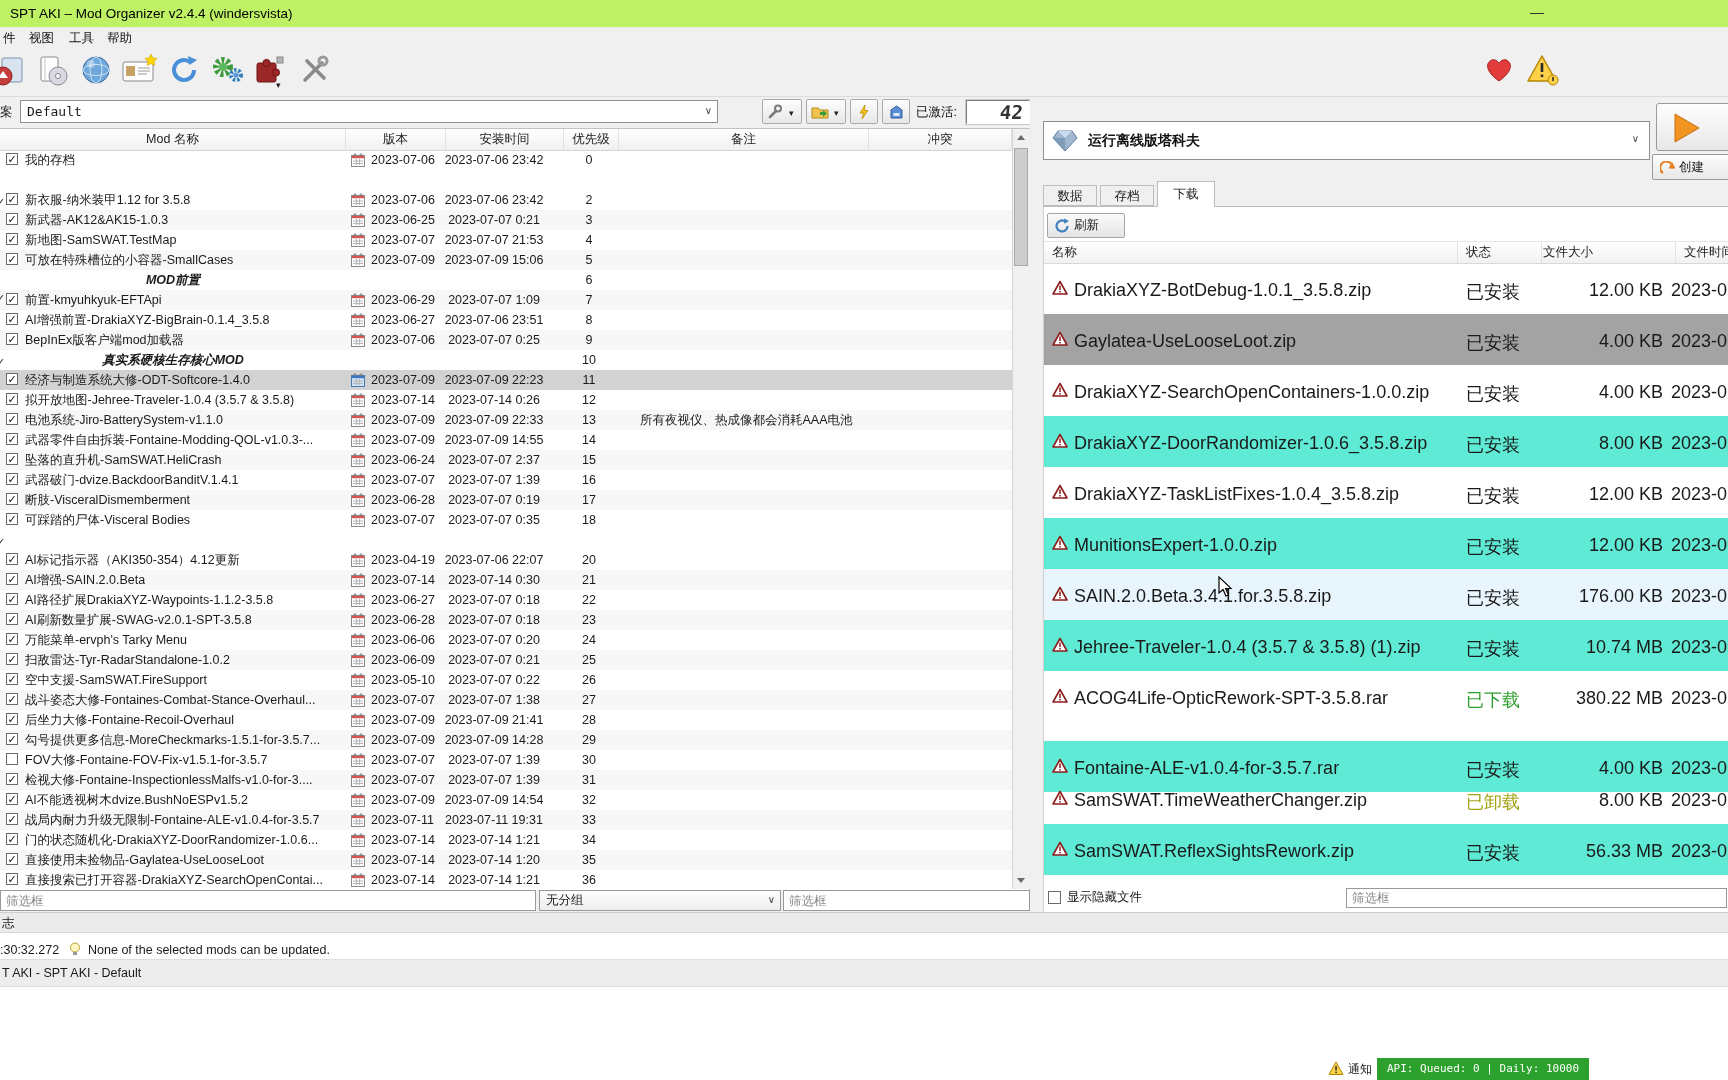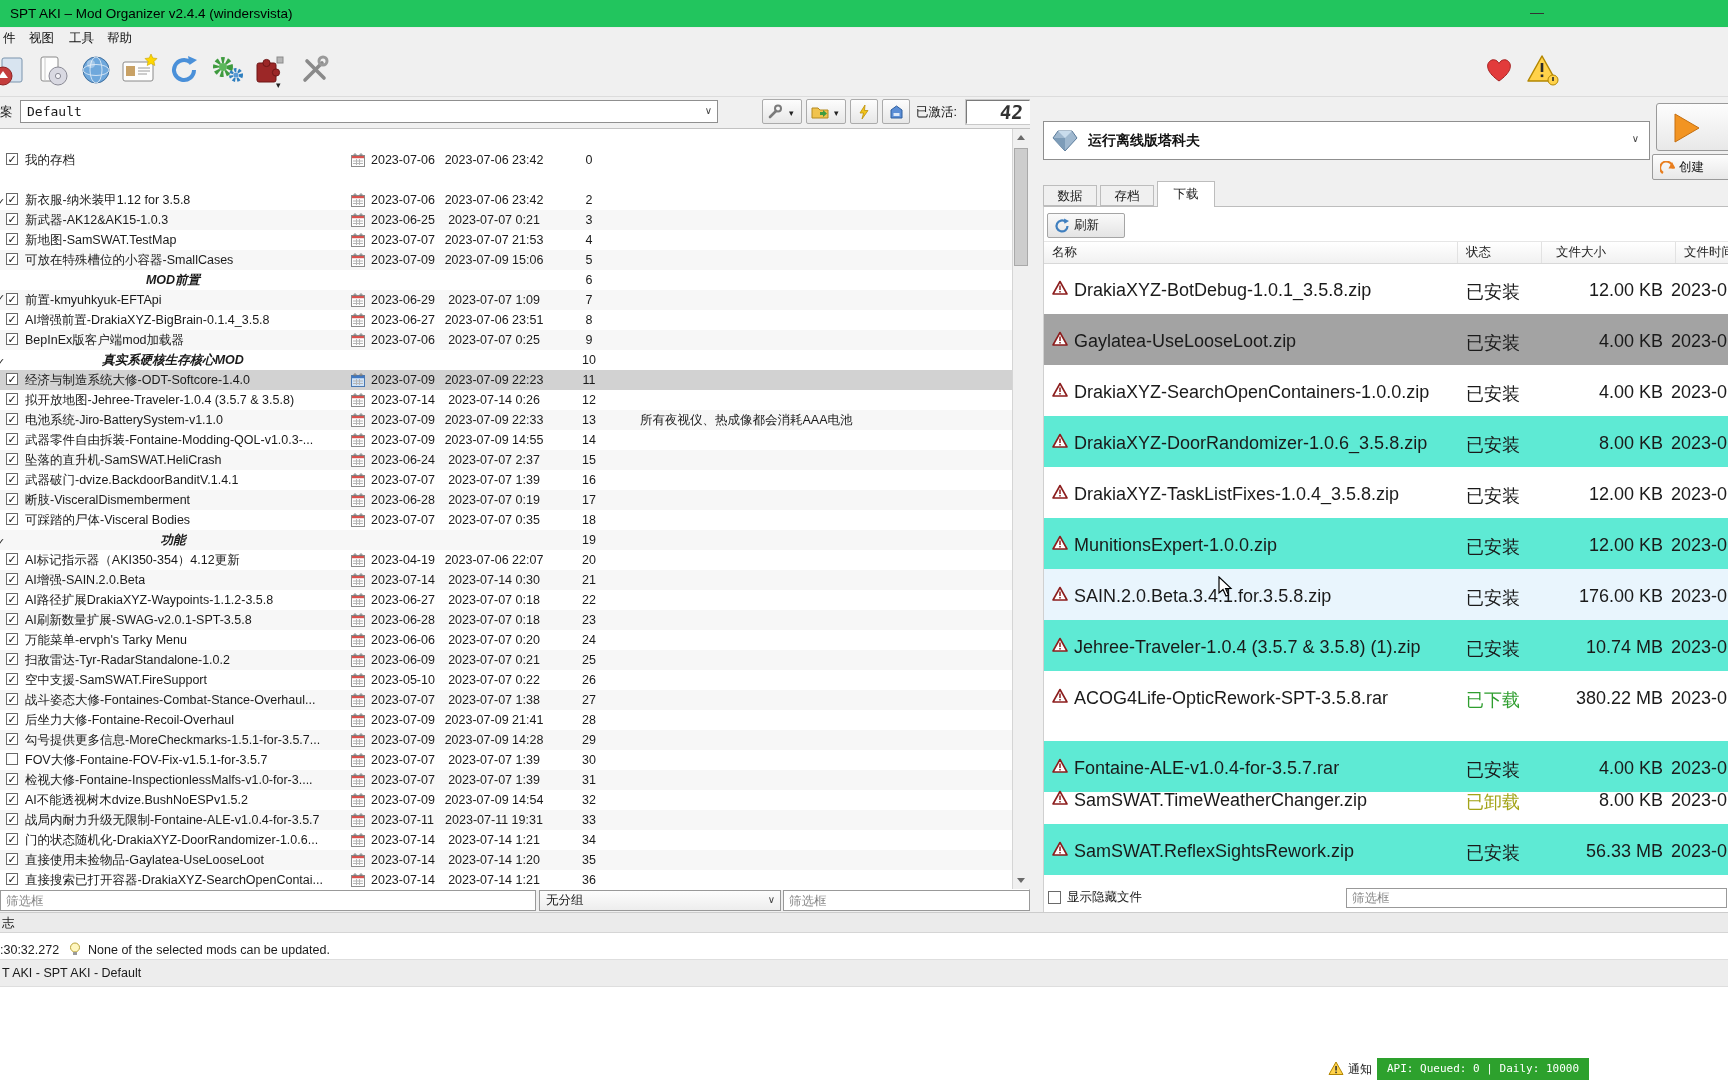--- a/index.html
+++ b/index.html
@@ -1,19 +1,19 @@
 <!DOCTYPE html>
 <html><head>
 <meta charset="utf-8">
 <style>
   html,body{margin:0;padding:0;}
   .screen{position:relative;width:1728px;height:1080px;background:#f0f0f0;overflow:hidden;
     font-family:"Liberation Sans",sans-serif;color:#1a1a1a;}
   
-  .titlebar{position:absolute;left:0;top:0;width:1728px;height:27px;background:#22c55e;border-bottom:1px solid #ebebeb;}
+  .titlebar{position:absolute;left:0;top:0;width:1728px;height:27px;background:#bef264;border-bottom:1px solid #ebebeb;}
   .title{position:absolute;left:10px;top:6px;font-size:13.5px;color:#000;white-space:nowrap;}
   .win-min{position:absolute;left:1520px;top:0px;width:34px;height:26px;text-align:center;line-height:24px;font-size:14px;color:#333;}
   
   .menubar{position:absolute;left:0;top:27px;width:1728px;height:21px;}
   .menu-item{position:absolute;top:2px;font-size:12.5px;color:#111;padding:1px 3px;}
   
   .toolbar{position:absolute;left:0;top:48px;width:1728px;height:48px;border-bottom:1px solid #dcdcdc;}
   .tbi{position:absolute;top:6px;width:34px;height:34px;}
   .tb-caret{position:absolute;font-size:9px;color:#222;}
   
@@ -221,20 +221,28 @@
         <path d="M2 5 L7.5 1 L13 5 V13 H2 Z" fill="#5b8ed6" stroke="#2f5f9e"></path>
         <rect x="4.5" y="8" width="6" height="3" fill="#dce8f8"></rect>
       </svg>
   </span>
   <span class="p-label" style="left:916px;top:104px">已激活:</span>
   <div class="lcd">
       <span>42</span>
     </div>
 
   <div class="table">
+    <div class="thead">
+      <span class="th" style="left:0;width:346px">Mod 名称</span>
+      <span class="th" style="left:346px;width:100px">版本</span>
+      <span class="th" style="left:446px;width:118px">安装时间</span>
+      <span class="th" style="left:564px;width:55px">优先级</span>
+      <span class="th" style="left:619px;width:250px">备注</span>
+      <span class="th" style="left:869px;width:143px">冲突</span>
+    </div>
     <div class="rows">
         <div class="mrow" style="top: 0px;">
           <span class="cb">✓</span>
           <span class="mname">我的存档</span>
           <span class="calw"><svg width="14" height="14">
               <rect x="0.5" y="2.5" width="13" height="11" fill="#fdfdfd" stroke="#8a8a8a"></rect>
               <rect x="1" y="3" width="12" height="2.2" fill="#d9534f"></rect>
               <circle cx="4" cy="1.8" r="1" fill="none" stroke="#777"></circle>
               <circle cx="10" cy="1.8" r="1" fill="none" stroke="#777"></circle>
               <g stroke="#b5b5b5">
@@ -534,24 +542,20 @@
               <g stroke="#b5b5b5">
                 <line x1="2" y1="8" x2="12" y2="8"></line>
                 <line x1="2" y1="10.5" x2="12" y2="10.5"></line>
                 <line x1="5.5" y1="6" x2="5.5" y2="12"></line>
                 <line x1="8.5" y1="6" x2="8.5" y2="12"></line>
               </g>
             </svg></span>
           <span class="vdate">2023-07-07</span>
           <span class="inst">2023-07-07 0:35</span>
           <span class="prio">18</span>
-        </div>
-        <div class="mrow alt" style="top: 380px;">
-          <span class="sep-name">功能</span>
-          <span class="prio">19</span>
         </div>
         <div class="mrow" style="top: 400px;">
           <span class="cb">✓</span>
           <span class="mname">AI标记指示器（AKI350-354）4.12更新</span>
           <span class="calw"><svg width="14" height="14">
               <rect x="0.5" y="2.5" width="13" height="11" fill="#fdfdfd" stroke="#8a8a8a"></rect>
               <rect x="1" y="3" width="12" height="2.2" fill="#d9534f"></rect>
               <circle cx="4" cy="1.8" r="1" fill="none" stroke="#777"></circle>
               <circle cx="10" cy="1.8" r="1" fill="none" stroke="#777"></circle>
               <g stroke="#b5b5b5">
@@ -933,21 +937,21 @@
         <svg width="16" height="16" viewBox="0 0 16 16">
             <path d="M13.5 8a5.5 5.5 0 1 1-1.9-4.2" fill="none" stroke="#3f7fbf" stroke-width="2.2"></path>
             <polygon points="10,0.5 15,3 10.5,5.8" fill="#3f7fbf"></polygon>
           </svg>
       </span>
       <span style="position:absolute;left:26px">刷新</span>
     </div>
     <div class="dlhead">
       <span class="dh" style="left:8px">名称</span>
       <span class="dh" style="left:422px;border-left:1px solid #e2e2e2;padding-left:8px;margin-left:-9px">状态</span>
-      <span class="dh" style="left:512px;border-left:1px solid #e2e2e2;padding-left:14px;margin-left:-15px">文件大小</span>
+      <span class="dh" style="left:512px;border-left:1px solid #e2e2e2;padding-left:1px;margin-left:-15px">文件大小</span>
       <span class="dh" style="left:640px;border-left:1px solid #e2e2e2;padding-left:8px;margin-left:-9px">文件时间</span>
     </div>
     <div>
         <div class="drow" style="top: 56px;">
           <span class="dwarn"><svg width="16" height="16" viewBox="0 0 16 16">
               <path d="M8 1.5 L15 14 H1 Z" fill="#fff" stroke="#8c1d1d" stroke-width="1.6" stroke-linejoin="round"></path>
               <rect x="7.25" y="5.5" width="1.5" height="4.5" fill="#8c1d1d"></rect>
               <rect x="7.25" y="11" width="1.5" height="1.5" fill="#8c1d1d"></rect>
             </svg></span>
           <span class="dname">DrakiaXYZ-BotDebug-1.0.1_3.5.8.zip</span>

